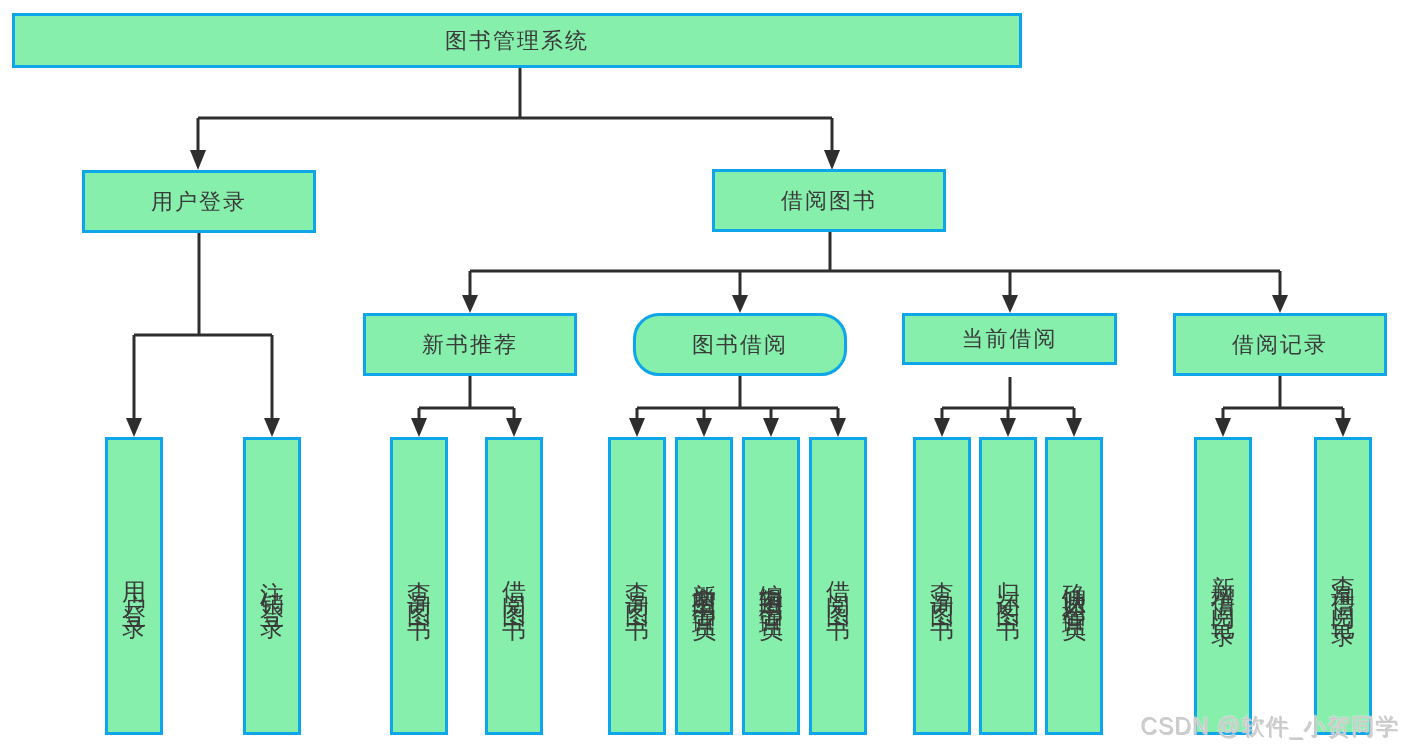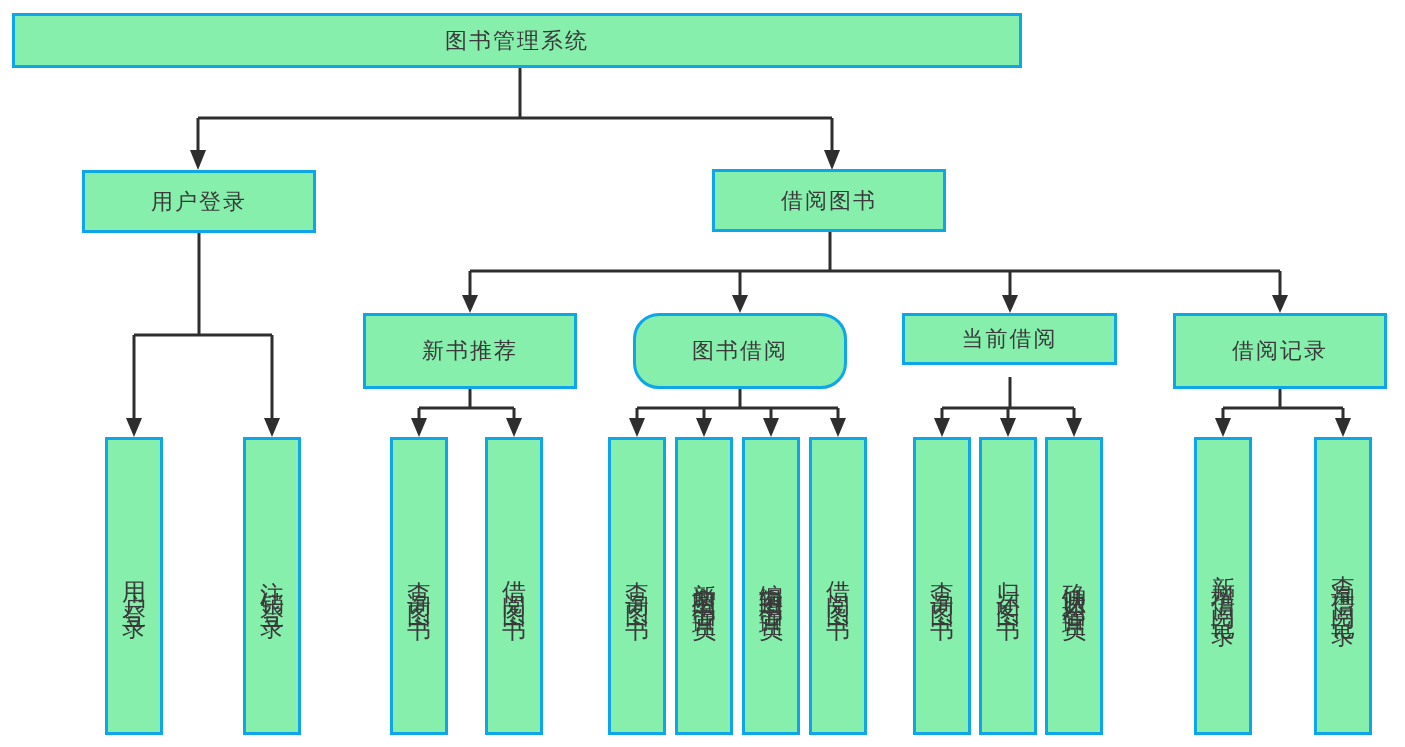--- a/index.html
+++ b/index.html
@@ -33,21 +33,21 @@
   }
   .h {
     font-size: 22px;
     letter-spacing: 2px;
     white-space: nowrap;
   }
   .root {
     left: 12px; top: 13px; width: 1010px; height: 55px;
   }
   .lvl2 { top: 170px; width: 234px; height: 63px; }
-  .lvl3 { top: 313px; width: 214px; height: 76px; }
+  .lvl3 { top: 313px; width: 214px; height: 63px; }
   .v {
     top: 437px;
     width: 58px;
     height: 298px;
     writing-mode: vertical-rl;
     text-orientation: mixed;
     font-size: 24px;
     letter-spacing: 12px;
     line-height: 1;
   }
@@ -157,13 +157,14 @@
   <div class="box v dense" style="left:742px;">编辑图书（管理员）</div>
   <div class="box v" style="left:809px;">借阅图书</div>
 
   <div class="box v" style="left:913px;">查询图书</div>
   <div class="box v" style="left:979px;">归还图书</div>
   <div class="box v dense" style="left:1045px;">确认归还（管理员）</div>
 
   <div class="box v mid" style="left:1194px;">新增借阅记录</div>
   <div class="box v mid" style="left:1314px;">查询借阅记录</div>
 
+  <div id="watermark">CSDN @软件_小贺同学</div>
 </div>
 
 </body></html>

